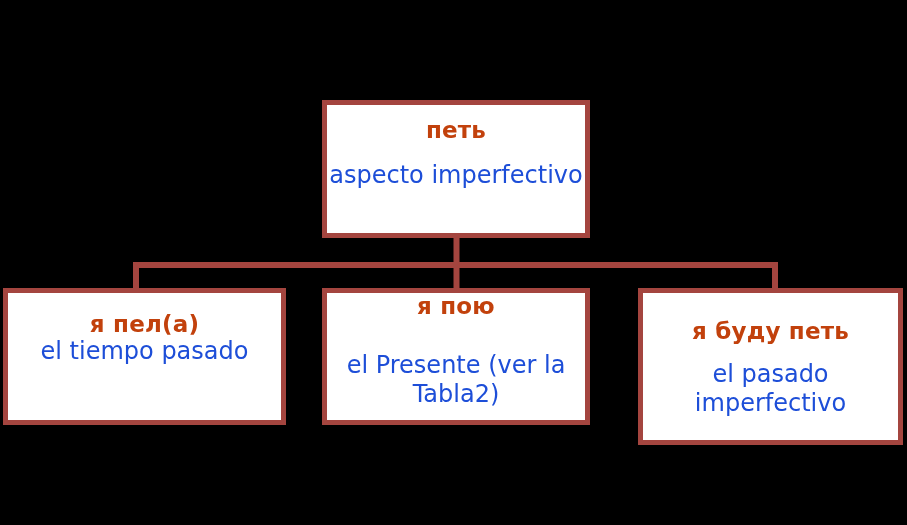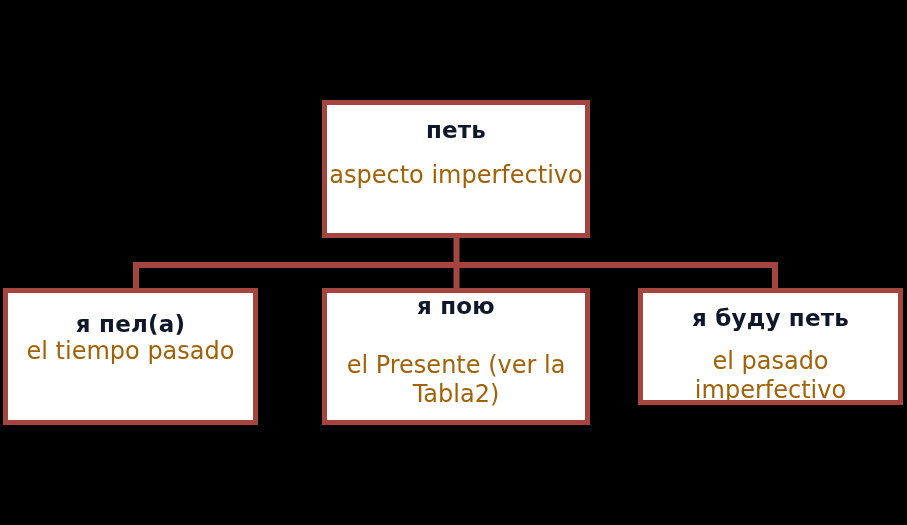--- a/index.html
+++ b/index.html
@@ -33,29 +33,29 @@
     border: 5px solid #a4453f;
     box-sizing: border-box;
     display: flex;
     flex-direction: column;
     align-items: center;
     justify-content: flex-start;
     text-align: center;
     overflow: hidden;
   }
   .node-title {
-    color: #0f172a;
+    color: #c2410c;
     font-weight: bold;
     font-size: 23px;
     line-height: 1.15;
     letter-spacing: 0.2px;
     width: 100%;
   }
   .node-gloss {
-    color: #a16207;
+    color: #1d4ed8;
     font-weight: normal;
     font-size: 24px;
     line-height: 1.2;
     width: 100%;
   }
 
   
   #node-root {
     left: 322px;
     top: 100px;
@@ -64,43 +64,43 @@
     padding-top: 12px;
   }
   #node-root .node-gloss {
     margin-top: 18px;
   }
 
   
   #node-past {
     left: 3px;
     top: 288px;
-    width: 255px;
+    width: 283px;
     height: 137px;
     padding-top: 18px;
   }
   #node-past .node-gloss {
   }
 
   #node-present {
     left: 322px;
     top: 288px;
     width: 268px;
     height: 137px;
   }
   #node-present .node-gloss {
     margin-top: 32px;
   }
 
   #node-future {
     left: 638px;
     top: 288px;
     width: 265px;
-    height: 117px;
-    padding-top: 12px;
+    height: 157px;
+    padding-top: 25px;
   }
   #node-future .node-gloss {
     margin-top: 16px;
   }
 </style>
 </head>
 <body>
 
 <div id="diagram">
 

